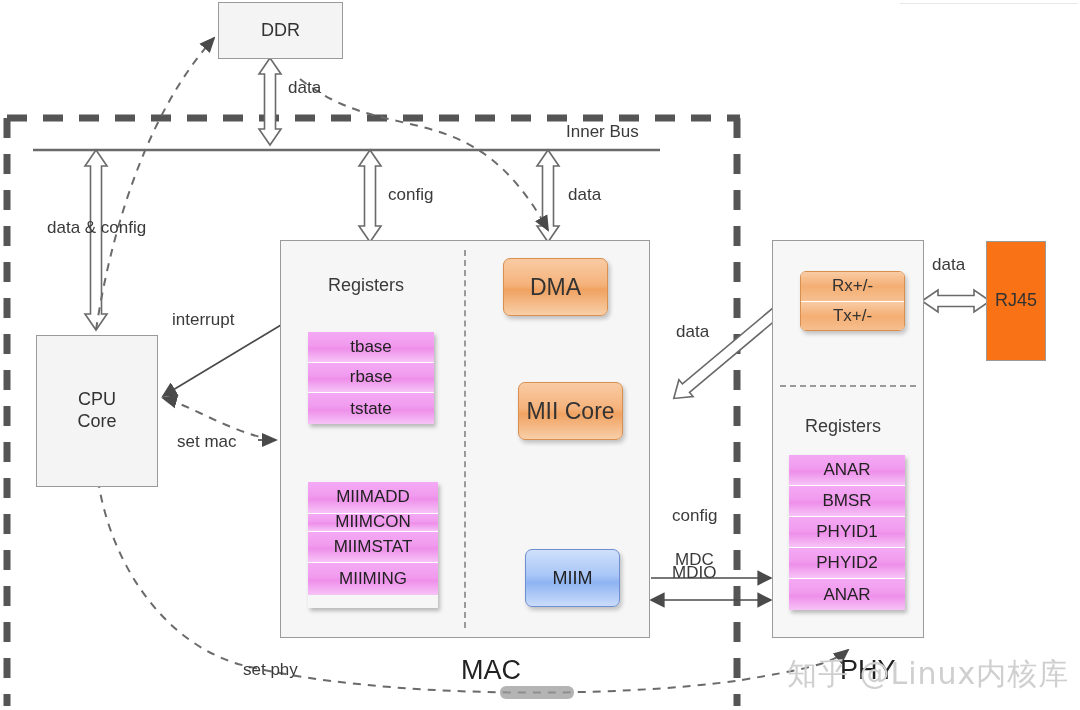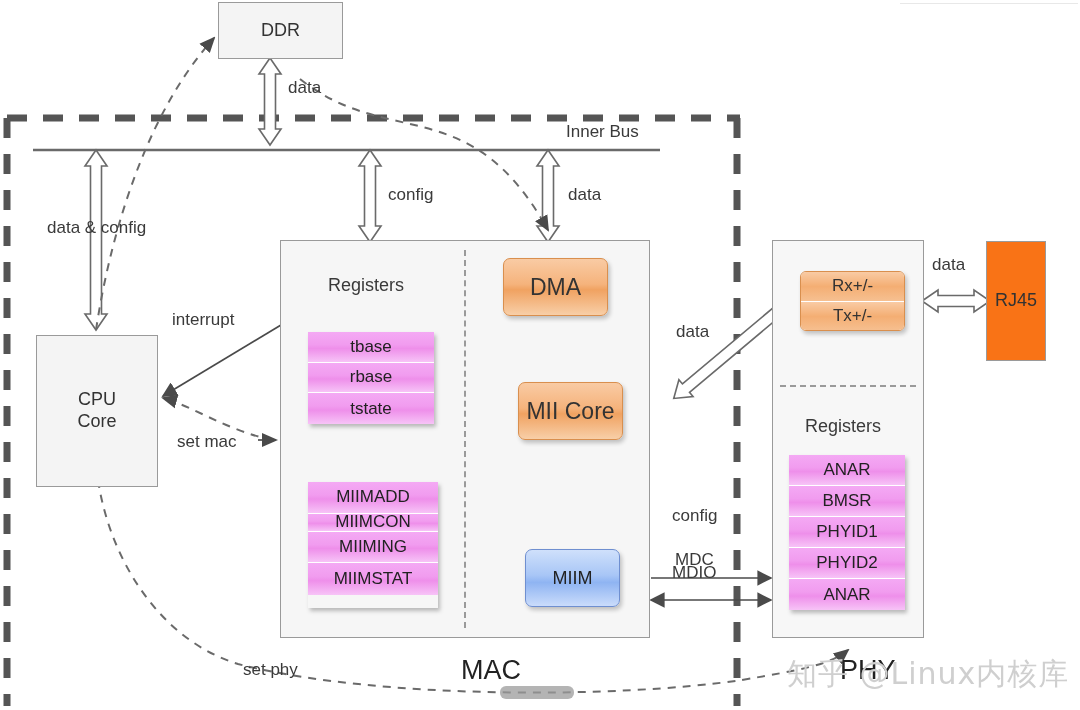--- a/index.html
+++ b/index.html
@@ -154,22 +154,22 @@
 
   <div class="stack" style="left:308px;top:332px;width:126px;height:92px;">
     <div class="cell" style="height:30.6px;">tbase</div>
     <div class="cell" style="height:30.6px;">rbase</div>
     <div class="cell" style="height:30.8px;">tstate</div>
   </div>
 
   <div class="stack" style="left:308px;top:482px;width:130px;height:126px;">
     <div class="cell" style="height:31.5px;">MIIMADD</div>
     <div class="cell" style="height:18px;">MIIMCON</div>
+    <div class="cell" style="height:31.5px;">MIIMSTAT</div>
     <div class="cell" style="height:31.5px;">MIIMING</div>
-    <div class="cell" style="height:31.5px;">MIIMSTAT</div>
   </div>
 
   <div class="orangebox" style="left:503px;top:258px;width:105px;height:58px;">
     <span>DMA</span>
   </div>
 
   <div class="orangebox" style="left:518px;top:382px;width:105px;height:58px;">
     <span>MII Core</span>
   </div>
 

